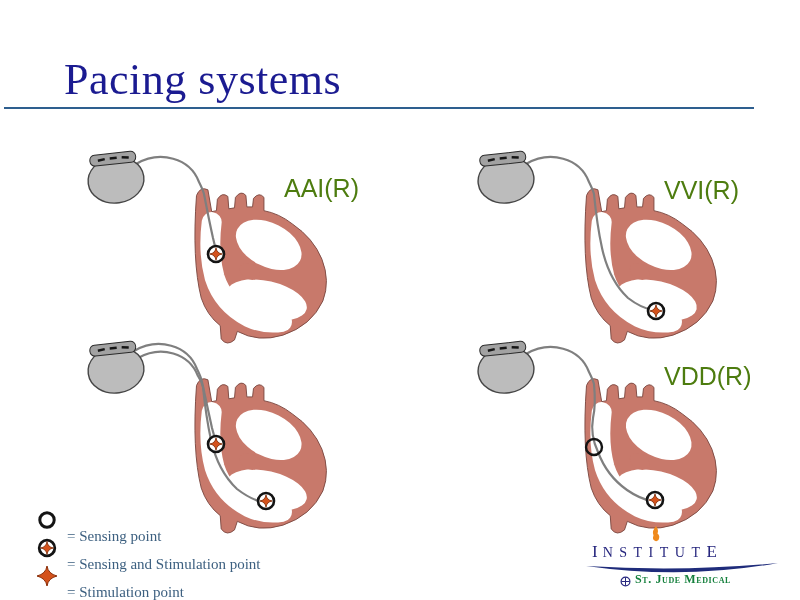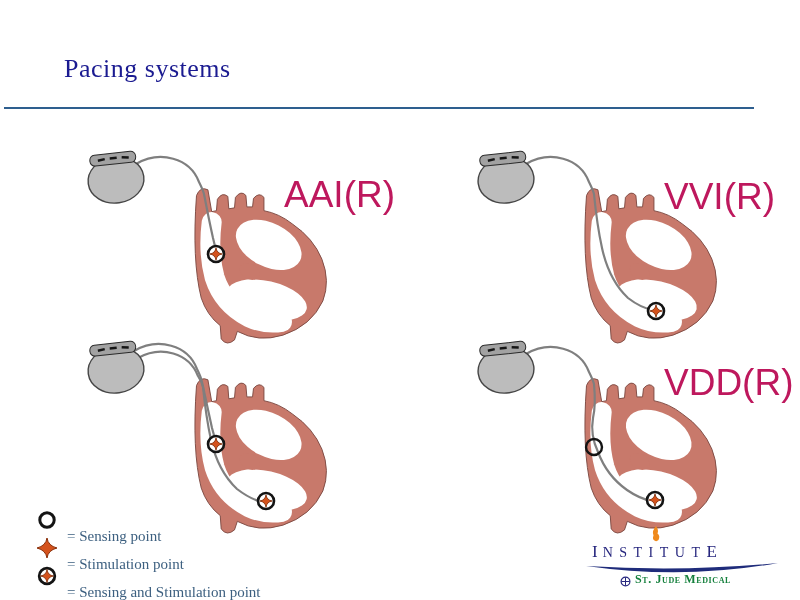--- a/index.html
+++ b/index.html
@@ -1,25 +1,25 @@
 <!DOCTYPE html>
 <html><head>
 <meta charset="utf-8">
 <style>
   html,body{margin:0;padding:0;}
   .slide{position:relative;width:800px;height:600px;background:#ffffff;overflow:hidden;
          font-family:"Liberation Sans",sans-serif;}
   .title{position:absolute;left:64px;top:54px;font-family:"Liberation Serif",serif;
-         font-size:26px;font-weight:500;color:#1b1b91;letter-spacing:0.5px;}
+         font-size:44px;font-weight:500;color:#1b1b91;letter-spacing:0.5px;}
   .rule{position:absolute;left:4px;top:107px;width:750px;height:2px;background:#2e5f8f;}
   .panel{position:absolute;width:330px;height:210px;}
   .panel svg{display:block;width:330px;height:210px;}
   .p-aai{left:60px;top:140px;} .p-vvi{left:450px;top:140px;}
   .p-ddd{left:60px;top:330px;} .p-vdd{left:450px;top:330px;}
-  .diagram-label{position:absolute;font-size:37px;color:#be185d;}
+  .diagram-label{position:absolute;font-size:25px;color:#4d7c0f;}
   .l-aai{left:284px;top:174px;} .l-vvi{left:664px;top:176px;}
   .l-ddd{left:284px;top:362px;} .l-vdd{left:664px;top:362px;}
   .legend{position:absolute;left:36px;top:506px;}
   .legend-row{display:flex;align-items:center;height:28px;}
   .legend-row svg{width:22px;height:22px;margin-right:9px;}
   .legend-label{font-family:"Liberation Serif",serif;font-size:15px;color:#3d6080;margin-top:33px;}
   .logo{position:absolute;left:578px;top:526px;width:210px;height:68px;}
   .flame{position:absolute;left:72px;top:0;}
   .inst-line{position:absolute;left:14px;top:16px;white-space:nowrap;
              font-family:"Liberation Serif",serif;color:#26267e;}
@@ -120,30 +120,30 @@
 
   <div class="legend">
     <div class="legend-row">
       <svg viewBox="0 0 22 22">
         <circle cx="11" cy="11" r="7.2" fill="#ffffff" stroke="#141414" stroke-width="3"></circle>
       </svg>
       <span class="legend-label">= Sensing point</span>
     </div>
     <div class="legend-row">
       <svg viewBox="0 0 22 22">
-        <path d="M11 1 Q12.2 8.8 21 11 Q12.2 13.2 11 21 Q9.8 13.2 1 11 Q9.8 8.8 11 1 Z" fill="#d4521c" stroke="#8a2f0a" stroke-width="1"></path>
-      </svg>
-      <span class="legend-label">= Stimulation point</span>
-    </div>
-    <div class="legend-row">
-      <svg viewBox="0 0 22 22">
         <circle cx="11" cy="11" r="7.8" fill="#ffffff" stroke="#141414" stroke-width="2.8"></circle>
         <path d="M11 4.5 Q11.8 10.2 17.5 11 Q11.8 11.8 11 17.5 Q10.2 11.8 4.5 11 Q10.2 10.2 11 4.5 Z" fill="#d4521c" stroke="#7c2c08" stroke-width="0.8"></path>
       </svg>
       <span class="legend-label">= Sensing and Stimulation point</span>
+    </div>
+    <div class="legend-row">
+      <svg viewBox="0 0 22 22">
+        <path d="M11 1 Q12.2 8.8 21 11 Q12.2 13.2 11 21 Q9.8 13.2 1 11 Q9.8 8.8 11 1 Z" fill="#d4521c" stroke="#8a2f0a" stroke-width="1"></path>
+      </svg>
+      <span class="legend-label">= Stimulation point</span>
     </div>
   </div>
 
   <div class="logo">
     <svg class="flame" width="12" height="16" viewBox="0 0 12 16">
       <path d="M6 0 Q9 4 7.5 7.5 Q10.5 9.5 8.5 14 Q6.5 16 4.5 14.5 Q2 13 3.5 9.5 Q1.5 5 6 0 Z" fill="#ef8a1d"></path>
     </svg>
     <div class="inst-line">
       <span class="inst-cap">I</span><span class="inst-mid">NSTITUT</span><span class="inst-last">E</span>
     </div>

